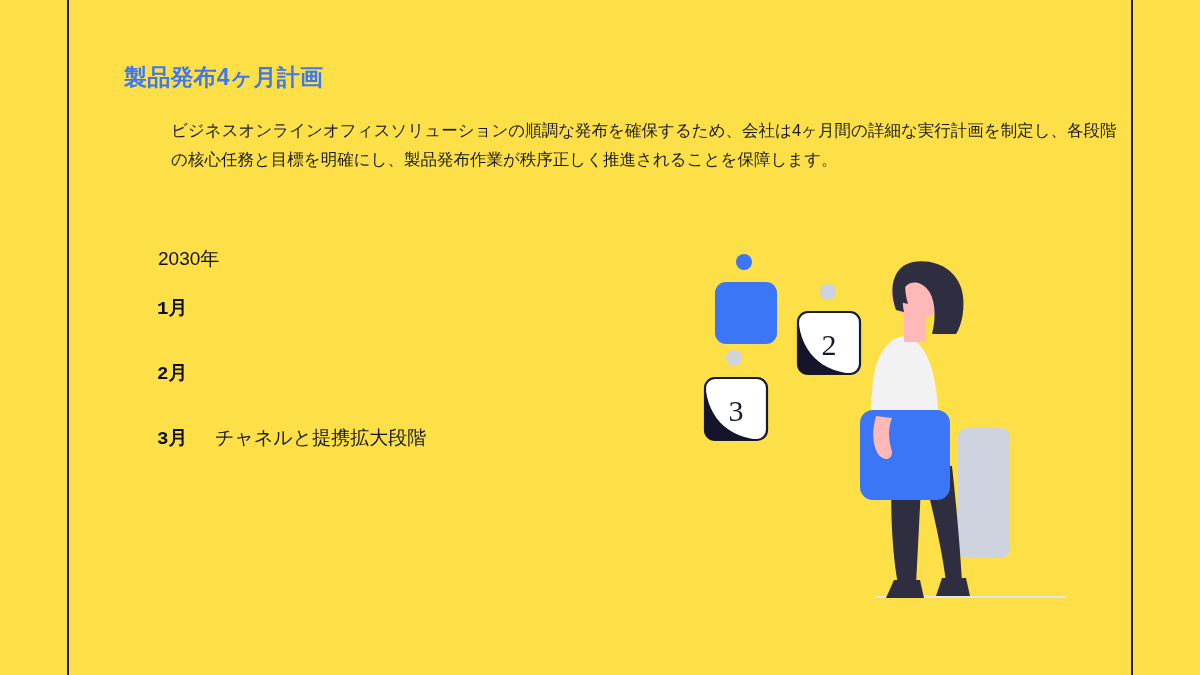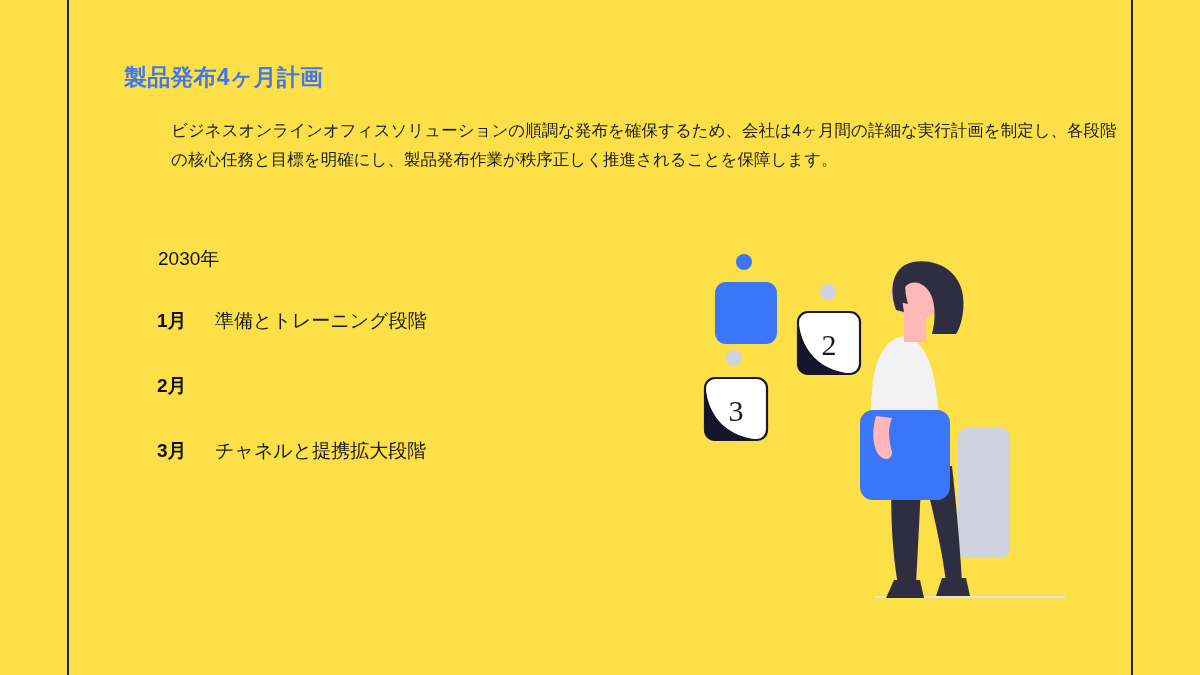--- a/index.html
+++ b/index.html
@@ -62,22 +62,23 @@
     font-size: 19px;
     font-weight: normal;
     color: #0e0e12;
     white-space: nowrap;
     margin-left: 21px;
   }
 
   .timeline {
     position: absolute;
     left: 137px;
-    top: 308px;
+    top: 295px;
     width: 520px;
+    font-family: Liberation Mono, monospace;
   }
   .tl-row {
     display: flex;
     align-items: baseline;
     height: 65px;
   }
   .tl-month {
     width: 78px;
     flex: 0 0 78px;
     text-align: left;
@@ -114,21 +115,20 @@
 
   <div class="title">製品発布4ヶ月計画</div>
 
   <div class="lede">ビジネスオンラインオフィスソリューションの順調な発布を確保するため、会社は4ヶ月間の詳細な実行計画を制定し、各段階の核心任務と目標を明確にし、製品発布作業が秩序正しく推進されることを保障します。</div>
 
   <div class="year">2030年</div>
 
   <div class="timeline">
     <div class="tl-row">
       <div class="tl-month">1月</div>
-      <div class="tl-label">準備とトレーニング段階</div>
     </div>
     <div class="tl-row">
       <div class="tl-month">2月</div>
     </div>
     <div class="tl-row">
       <div class="tl-month">3月</div>
       <div class="tl-label">チャネルと提携拡大段階</div>
     </div>
   </div>
 

